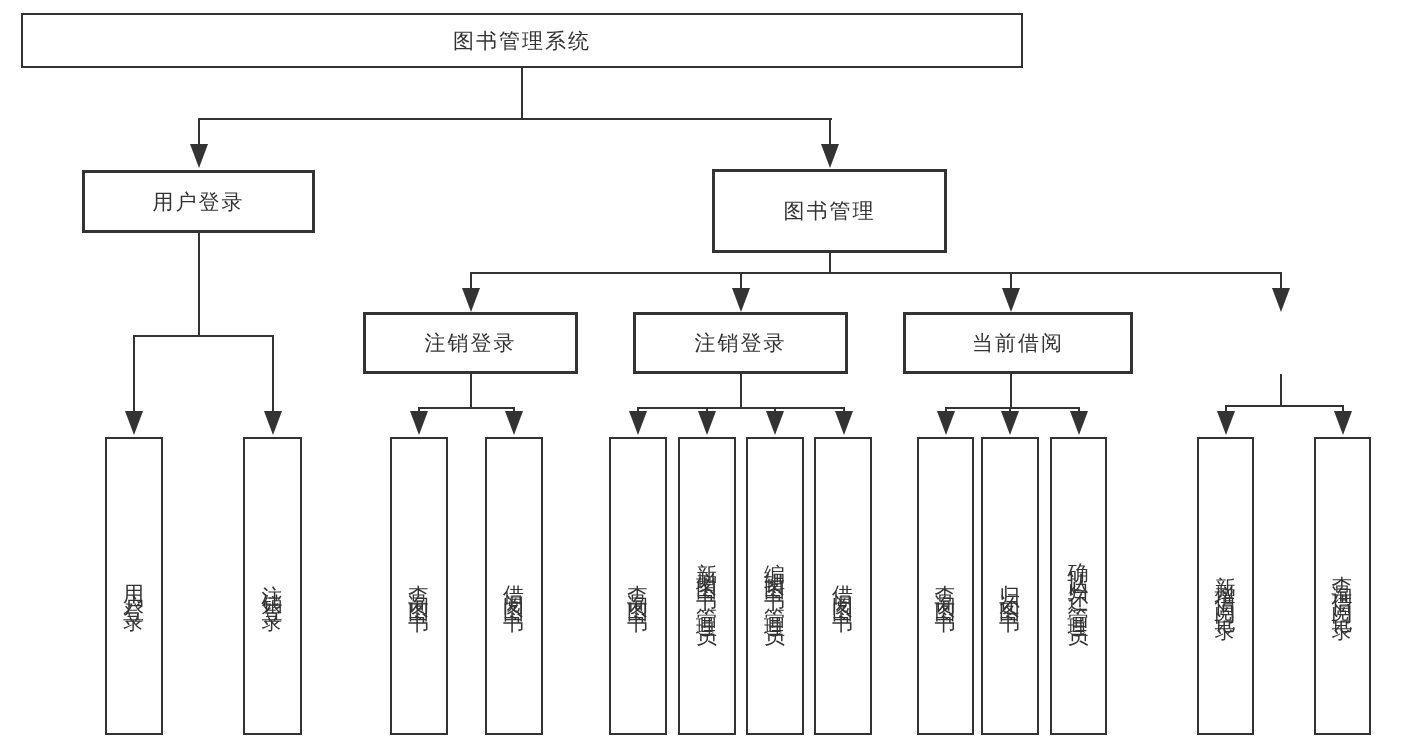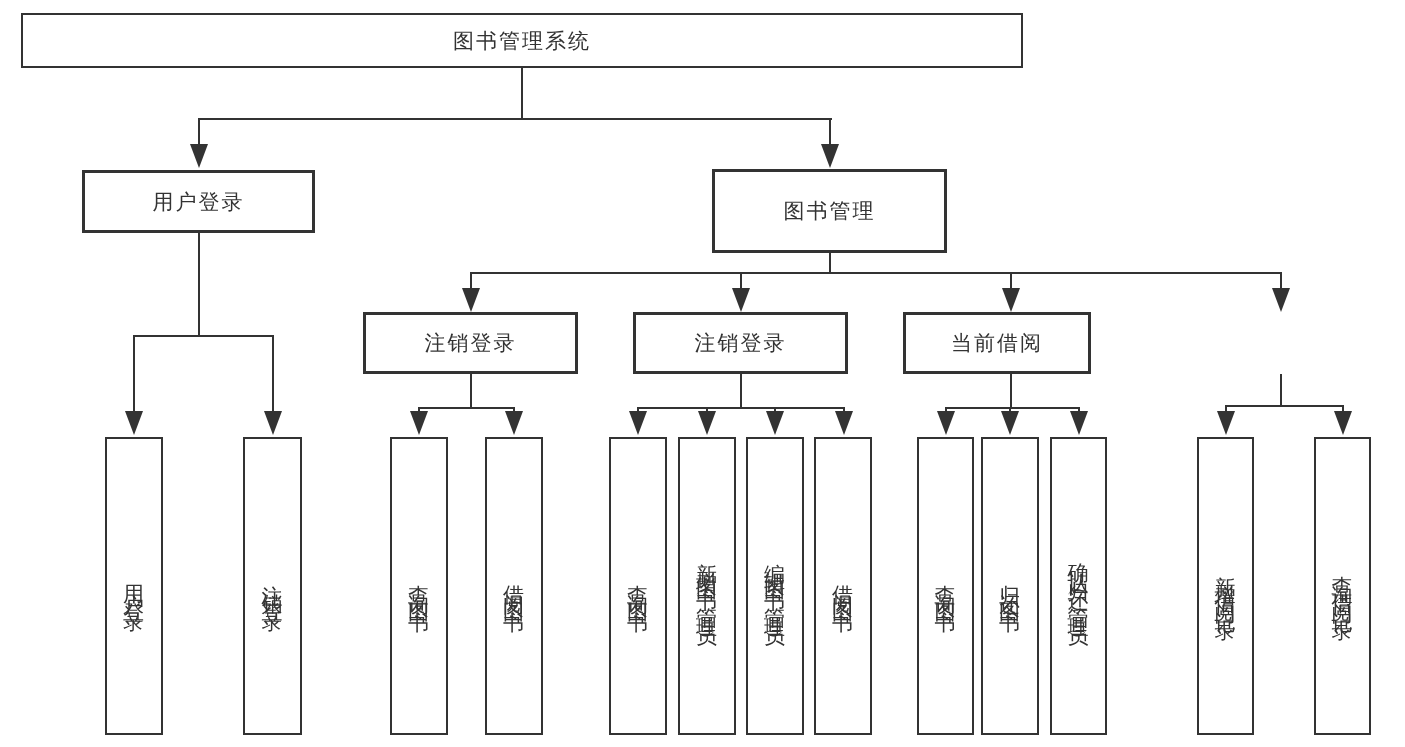--- a/index.html
+++ b/index.html
@@ -68,21 +68,21 @@
   <div class="box lvl" style="left:712px;top:169px;width:235px;height:84px">
     <span class="hlabel">图书管理</span>
   </div>
 
   <div class="box lvl" style="left:363px;top:312px;width:215px;height:62px">
     <span class="hlabel">注销登录</span>
   </div>
   <div class="box lvl" style="left:633px;top:312px;width:215px;height:62px">
     <span class="hlabel">注销登录</span>
   </div>
-  <div class="box lvl" style="left:903px;top:312px;width:188px;height:62px">
+  <div class="box lvl" style="left:903px;top:312px;width:230px;height:62px">
     <span class="hlabel">当前借阅</span>
   </div>
 
   <div class="box" style="left:105px;top:437px;width:58px;height:298px">
     <span class="vlabel">用户登录</span>
   </div>
   <div class="box" style="left:243px;top:437px;width:59px;height:298px">
     <span class="vlabel">注销登录</span>
   </div>
 

